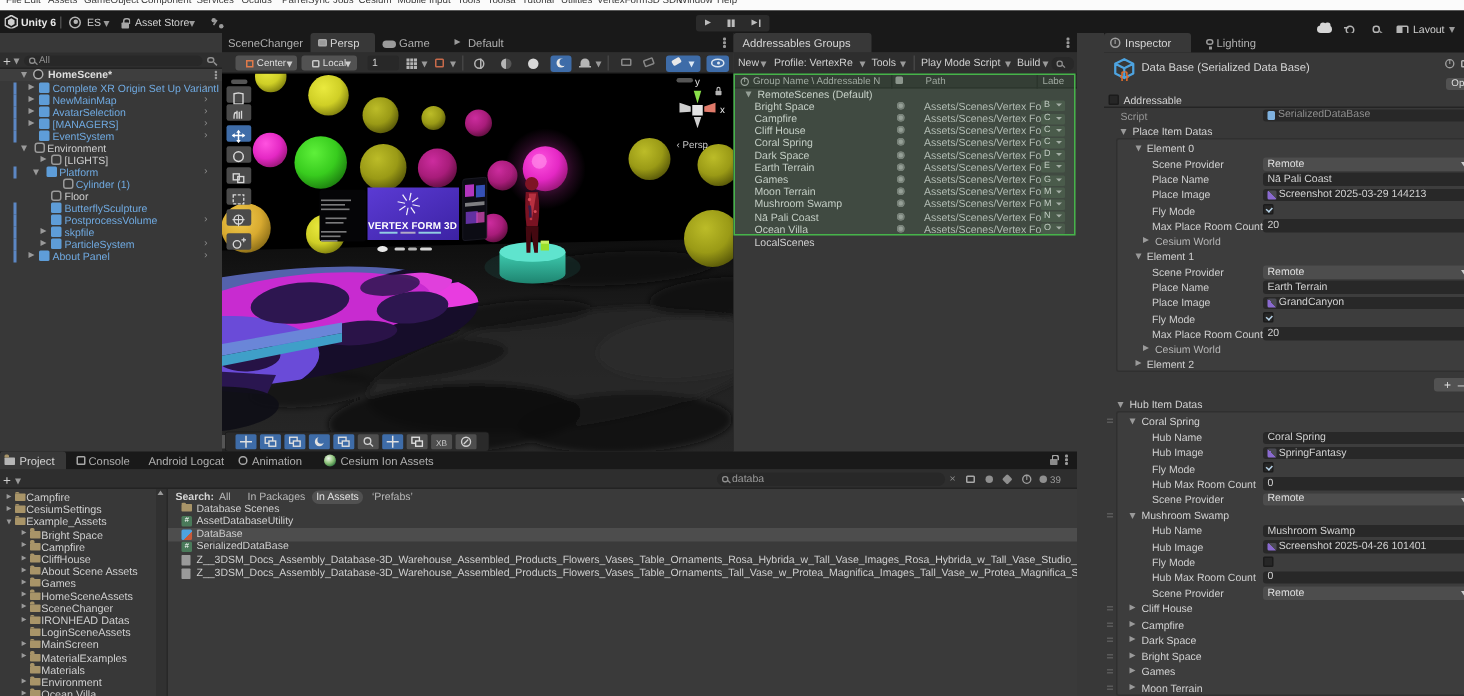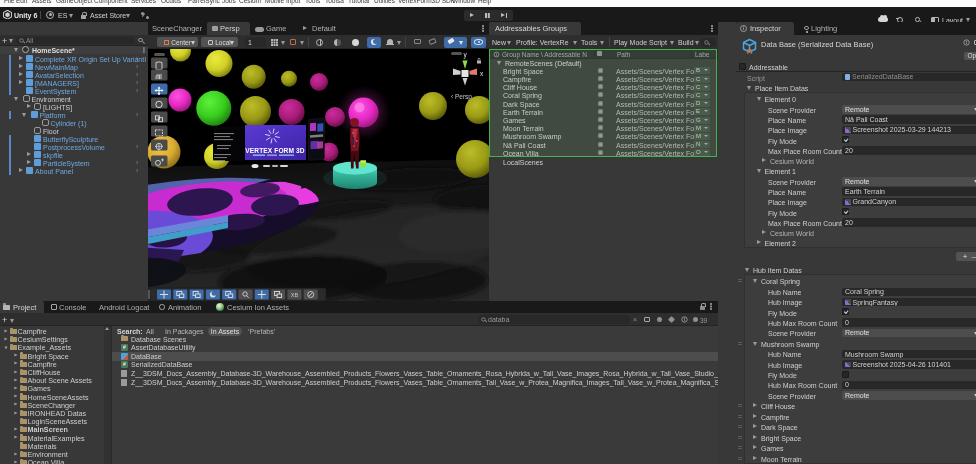--- a/index.html
+++ b/index.html
@@ -798,21 +798,21 @@
           <span class="foldic" style="left:19.5px;top:1.5px;"></span>
           <span class="abs" style="left:27.5px;top:0.5px;font-size:7.2px;color:#cfcfcf;line-height:1.15;">IRONHEAD Datas</span>
         </div>
         <div class="abs" style="left:0;top:91.70000000000002px;width:104px;height:8.2px;">
           <span class="foldic" style="left:19.5px;top:1.5px;"></span>
           <span class="abs" style="left:27.5px;top:0.5px;font-size:7.2px;color:#cfcfcf;line-height:1.15;">LoginSceneAssets</span>
         </div>
         <div class="abs" style="left:0;top:99.90000000000002px;width:104px;height:8.2px;">
           <span class="arrow-r abs" style="left:14px;top:1px;transform:scale(0.8);"></span>
           <span class="foldic" style="left:19.5px;top:1.5px;"></span>
-          <span class="abs" style="left:27.5px;top:0.5px;font-size:7.2px;color:#cfcfcf;line-height:1.15;font-weight:bold;">MainScreen</span>
+          <span class="abs" style="left:27.5px;top:0.5px;font-size:7.2px;color:#cfcfcf;line-height:1.15;">MainScreen</span>
         </div>
         <div class="abs" style="left:0;top:108.10000000000002px;width:104px;height:8.2px;">
           <span class="arrow-r abs" style="left:14px;top:1px;transform:scale(0.8);"></span>
           <span class="foldic" style="left:19.5px;top:1.5px;"></span>
           <span class="abs" style="left:27.5px;top:0.5px;font-size:7.2px;color:#cfcfcf;line-height:1.15;">MaterialExamples</span>
         </div>
         <div class="abs" style="left:0;top:116.30000000000003px;width:104px;height:8.2px;">
           <span class="foldic" style="left:19.5px;top:1.5px;"></span>
           <span class="abs" style="left:27.5px;top:0.5px;font-size:7.2px;color:#cfcfcf;line-height:1.15;">Materials</span>
         </div>

